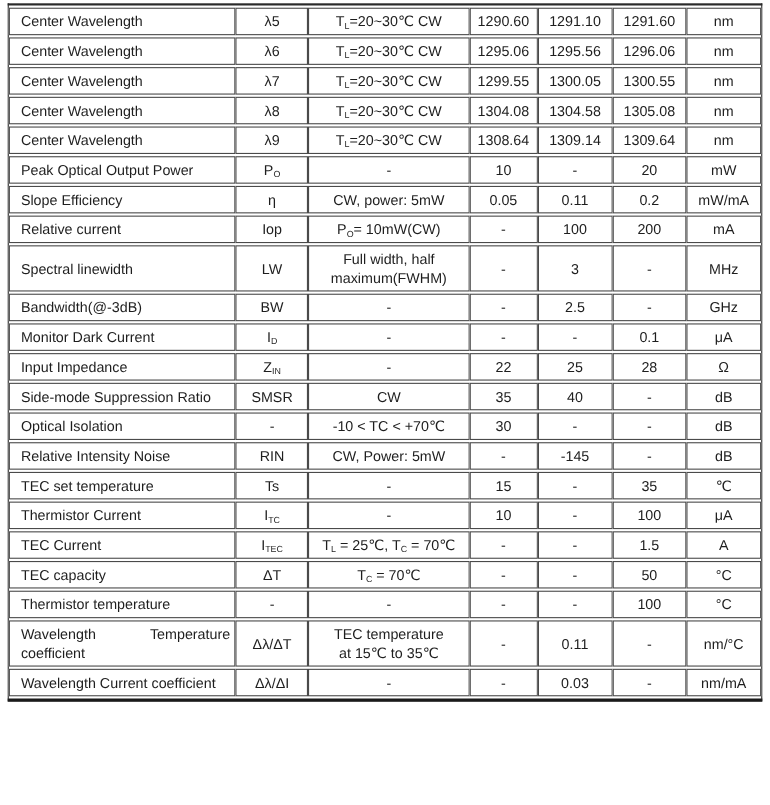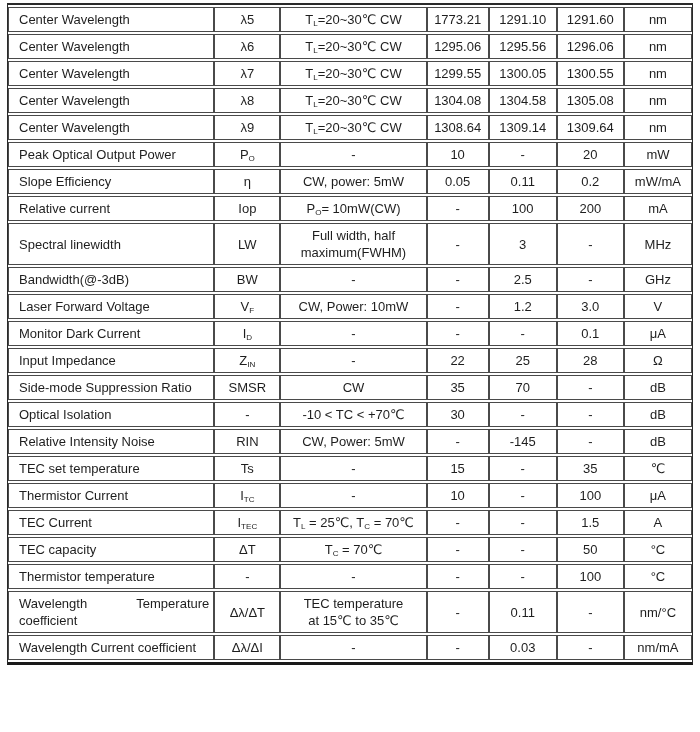--- a/index.html
+++ b/index.html
@@ -73,21 +73,21 @@
         <col class="c-min">
         <col class="c-typ">
         <col class="c-max">
         <col class="c-unit">
       </colgroup>
       <tbody>
           <tr>
             <td class="col-parameter">Center Wavelength</td>
             <td class="col-symbol">λ5</td>
             <td class="col-condition">T<sub>L</sub>=20~30℃  CW</td>
-            <td class="col-min">1773.21</td>
+            <td class="col-min">1290.60</td>
             <td class="col-typ">1291.10</td>
             <td class="col-max">1291.60</td>
             <td class="col-unit">nm</td>
           </tr>
           <tr>
             <td class="col-parameter">Center Wavelength</td>
             <td class="col-symbol">λ6</td>
             <td class="col-condition">T<sub>L</sub>=20~30℃  CW</td>
             <td class="col-min">1295.06</td>
             <td class="col-typ">1295.56</td>
@@ -160,29 +160,20 @@
           <tr>
             <td class="col-parameter">Bandwidth(@-3dB)</td>
             <td class="col-symbol">BW</td>
             <td class="col-condition">-</td>
             <td class="col-min">-</td>
             <td class="col-typ">2.5</td>
             <td class="col-max">-</td>
             <td class="col-unit">GHz</td>
           </tr>
           <tr>
-            <td class="col-parameter">Laser Forward Voltage</td>
-            <td class="col-symbol">V<sub>F</sub></td>
-            <td class="col-condition">CW, Power: 10mW</td>
-            <td class="col-min">-</td>
-            <td class="col-typ">1.2</td>
-            <td class="col-max">3.0</td>
-            <td class="col-unit">V</td>
-          </tr>
-          <tr>
             <td class="col-parameter">Monitor Dark Current</td>
             <td class="col-symbol">I<sub>D</sub></td>
             <td class="col-condition">-</td>
             <td class="col-min">-</td>
             <td class="col-typ">-</td>
             <td class="col-max">0.1</td>
             <td class="col-unit">μA</td>
           </tr>
           <tr>
             <td class="col-parameter">Input Impedance</td>
@@ -191,21 +182,21 @@
             <td class="col-min">22</td>
             <td class="col-typ">25</td>
             <td class="col-max">28</td>
             <td class="col-unit">Ω</td>
           </tr>
           <tr>
             <td class="col-parameter">Side-mode Suppression Ratio</td>
             <td class="col-symbol">SMSR</td>
             <td class="col-condition">CW</td>
             <td class="col-min">35</td>
-            <td class="col-typ">70</td>
+            <td class="col-typ">40</td>
             <td class="col-max">-</td>
             <td class="col-unit">dB</td>
           </tr>
           <tr>
             <td class="col-parameter">Optical Isolation</td>
             <td class="col-symbol">-</td>
             <td class="col-condition">-10 &lt; TC &lt; +70℃</td>
             <td class="col-min">30</td>
             <td class="col-typ">-</td>
             <td class="col-max">-</td>

